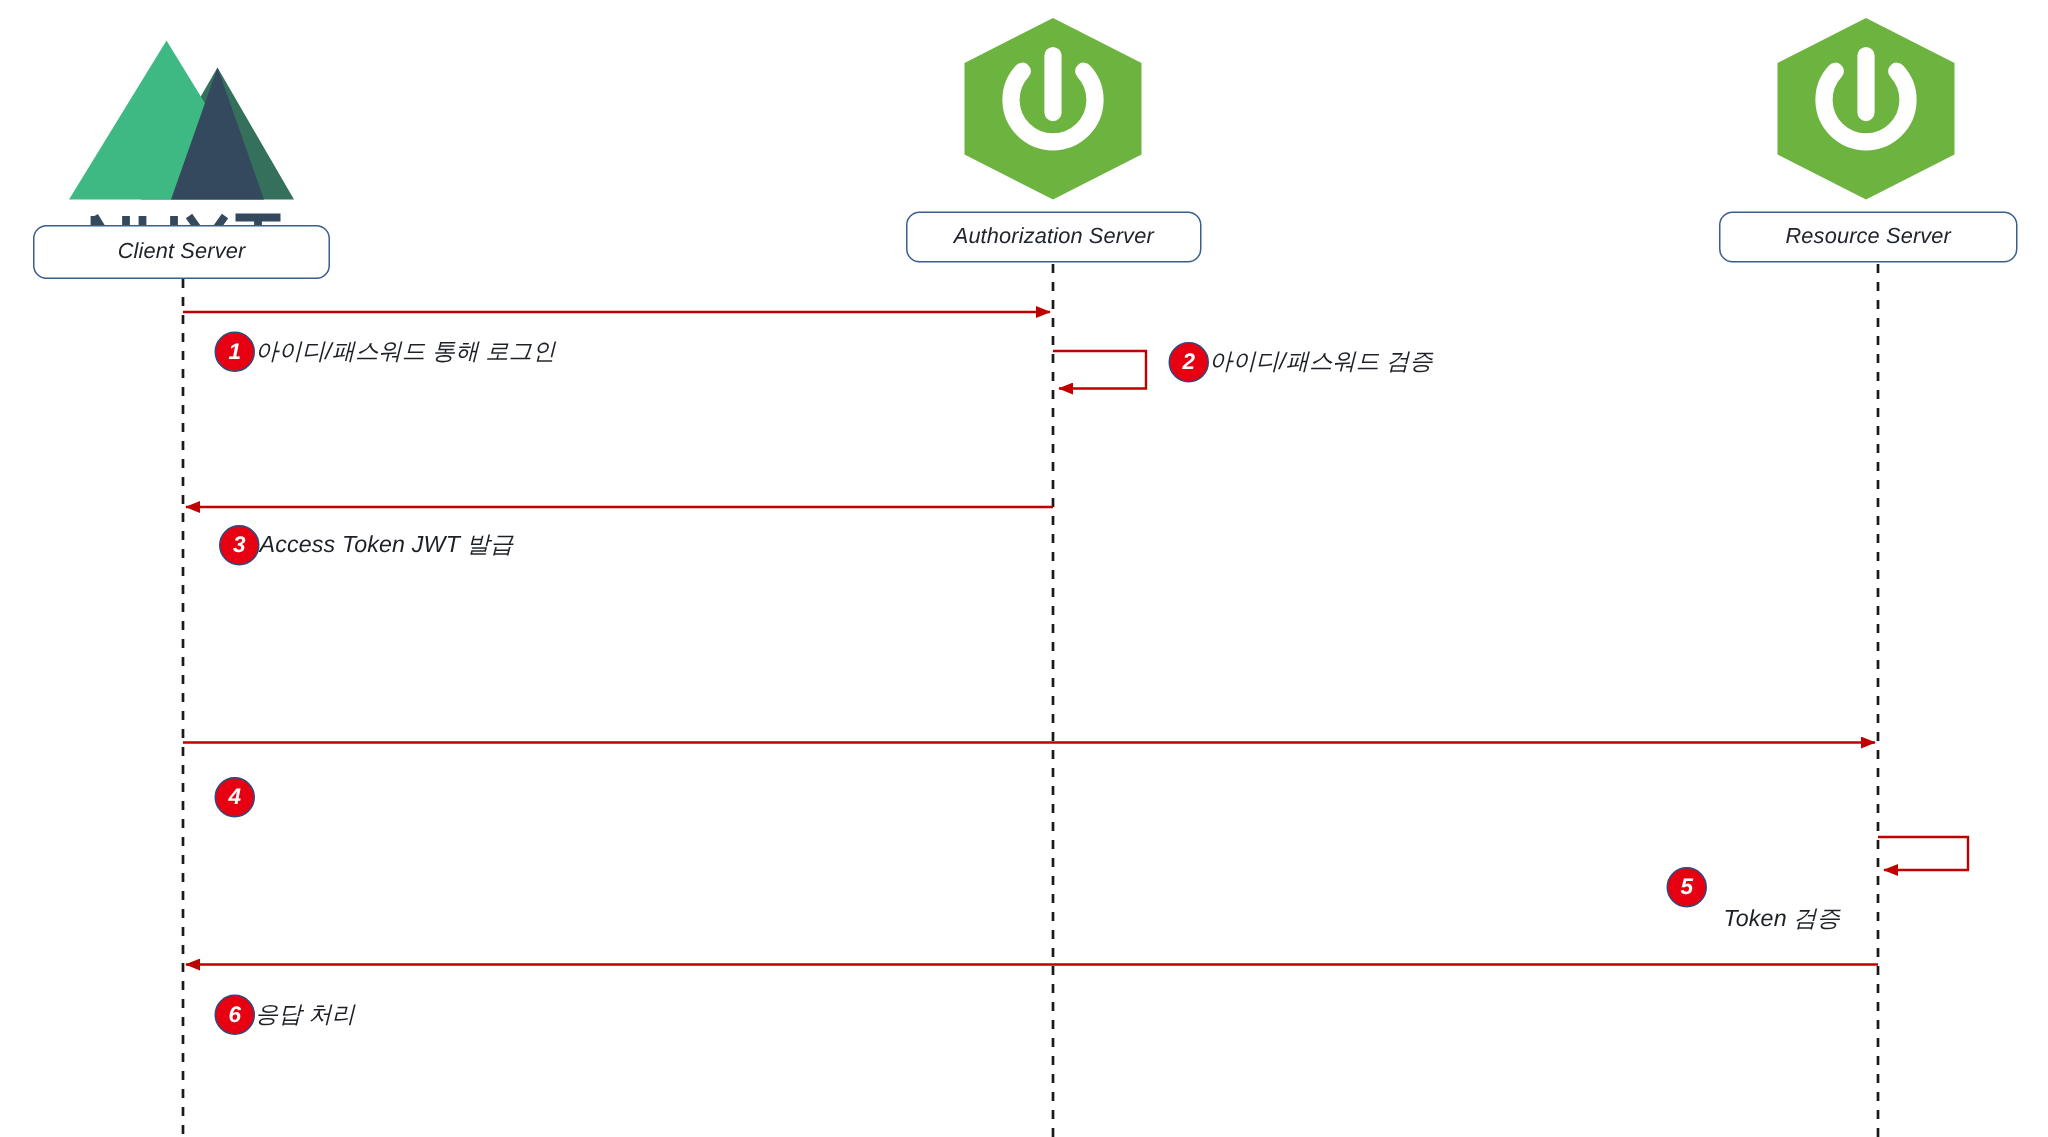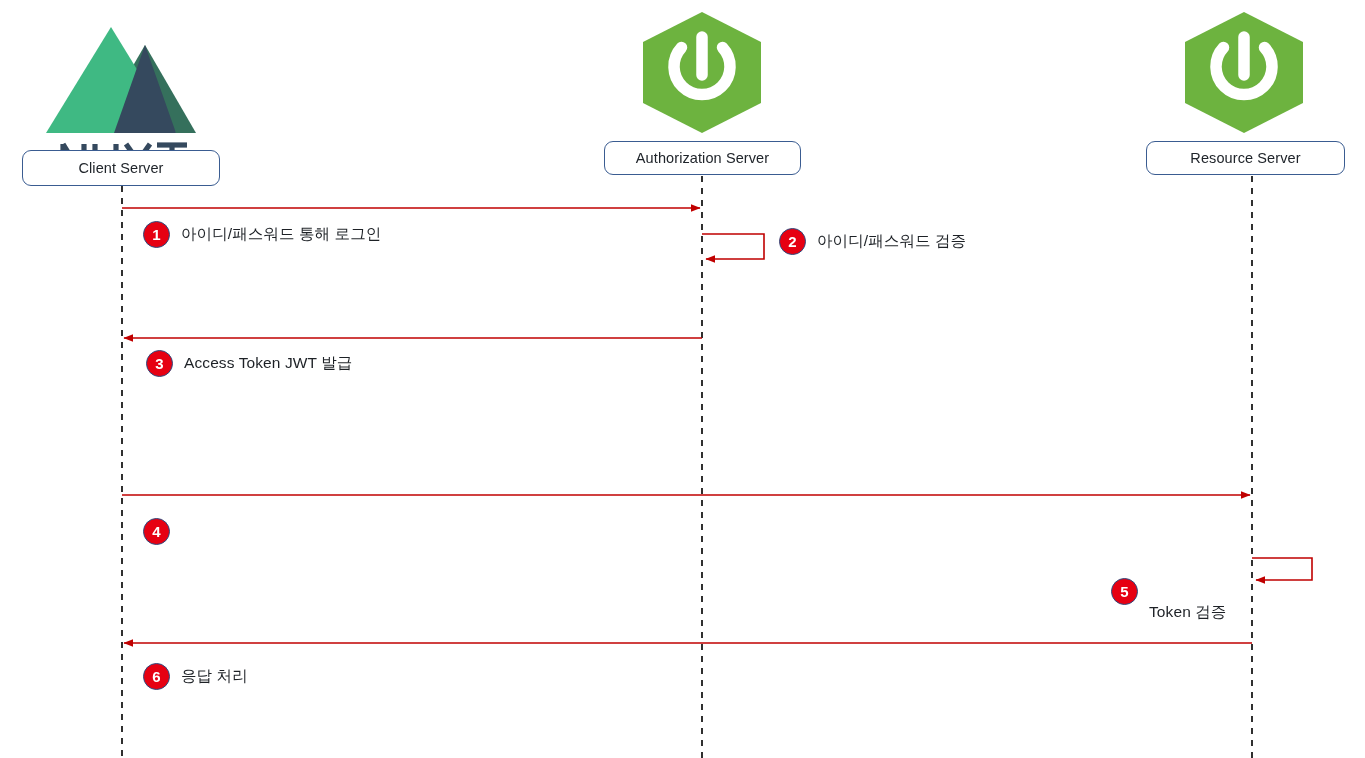--- a/index.html
+++ b/index.html
@@ -13,20 +13,21 @@
     position: relative;
     overflow: hidden;
     font-family: "Liberation Sans", "DejaVu Sans", sans-serif;
     color: #222;
   }
   #canvas {
     position: absolute;
     left: 0; top: 0;
     width: 1365px;
     height: 758px;
+    font-style: italic;
   }
   .svg-layer {
     position: absolute;
     left: 0; top: 0;
     width: 1365px;
     height: 758px;
     pointer-events: none;
   }
 
   
@@ -62,21 +63,20 @@
     font-size: 15px;
     font-weight: bold;
     display: flex;
     align-items: center;
     justify-content: center;
     box-sizing: border-box;
     flex: 0 0 auto;
     line-height: 1;
   }
   .msg-text {
-    margin-left: 11px;
     font-size: 15.5px;
     color: #1d2126;
     letter-spacing: 0.1px;
   }
   .msg-label.label-left .msg-text {
     margin-left: 11px;
     margin-top: 42px;
   }
 </style>
 </head>

